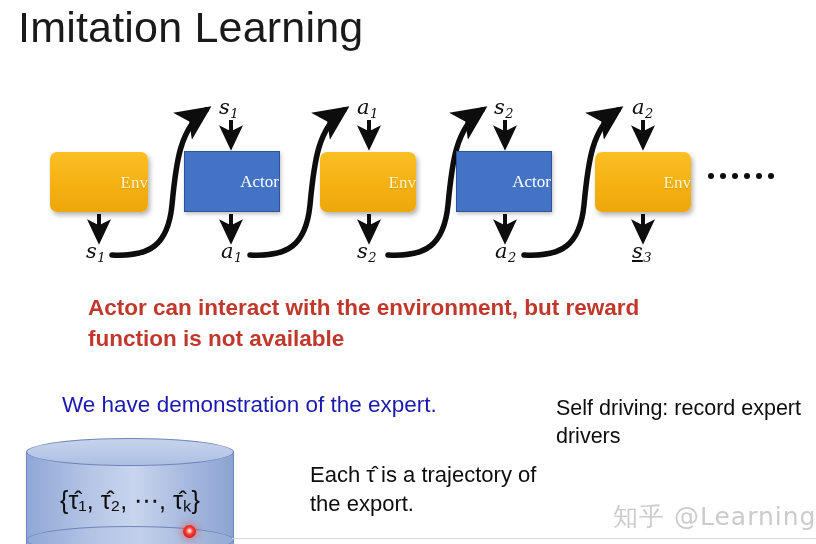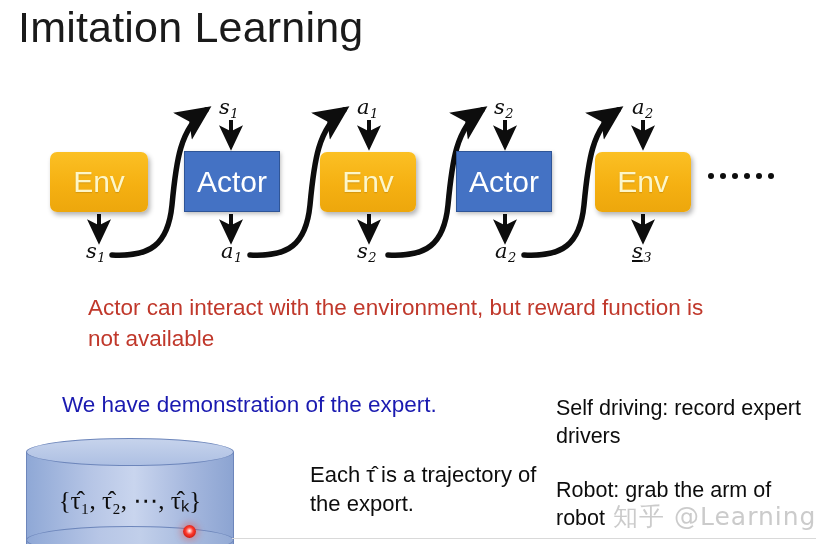--- a/index.html
+++ b/index.html
@@ -34,24 +34,25 @@
     letter-spacing: 0.2px;
     line-height: 1.2;
     white-space: nowrap;
   }
 
   
   .node {
     position: absolute;
     display: flex;
     align-items: center;
-    justify-content: center;
-    font-size: 30px;
+    justify-content: flex-end;
+    font-size: 17px;
     line-height: 1;
     box-sizing: border-box;
+    font-family: Liberation Serif, serif;
   }
   .node.env {
     background: linear-gradient(180deg, #fbc024 0%, #f5b012 55%, #eda70c 100%);
     color: #fdf6c8;
     border-radius: 7px;
     box-shadow: 2px 3px 5px rgba(0,0,0,0.30);
     text-shadow: 0 1px 1px rgba(120,80,0,0.25);
   }
   .node.actor {
     background: #4472c4;
@@ -108,21 +109,21 @@
 
   
   .red-note {
     position: absolute;
     left: 88px;
     top: 292px;
     width: 640px;
     font-size: 22.5px;
     line-height: 1.38;
     color: #c0382b;
-    font-weight: 400;
+    font-weight: 700;
   }
 
   
   .blue-note {
     position: absolute;
     left: 62px;
     top: 390px;
     font-size: 22.5px;
     color: #1a1ab0;
     line-height: 1.3;
@@ -169,21 +170,21 @@
     background: linear-gradient(180deg, #c6d3ec 0%, #aec0e3 100%);
     border: 1px solid #6d86bb;
     box-sizing: border-box;
   }
   .cyl-text {
     position: absolute;
     left: 0;
     top: 44px;
     width: 208px;
     text-align: center;
-    font-family: Liberation Serif, serif;
+    font-family: Liberation Sans, sans-serif;
     font-size: 25px;
     color: #0d0d0d;
     z-index: 4;
     white-space: nowrap;
   }
   .red-dot {
     position: absolute;
     left: 183px;
     top: 525px;
     width: 13px;
@@ -336,18 +337,17 @@
   <div class="cylinder">
     <div class="cyl-body"></div>
     <div class="cyl-bottom"></div>
     <div class="cyl-top"></div>
     <div class="cyl-text">{τ̂₁, τ̂₂, ⋯, τ̂ₖ}</div>
   </div>
   <div class="red-dot"></div>
 
   <div class="mid-note">Each τ̂ is a trajectory of the export.</div>
   <div class="right-note one">Self driving: record expert drivers</div>
-  <div class="right-note two">Robot: grab the arm of robot</div>
 
   <div class="watermark">知乎 @Learning</div>
 
   <div class="bottom-rule"></div>
 </div>
 
 </body></html>

